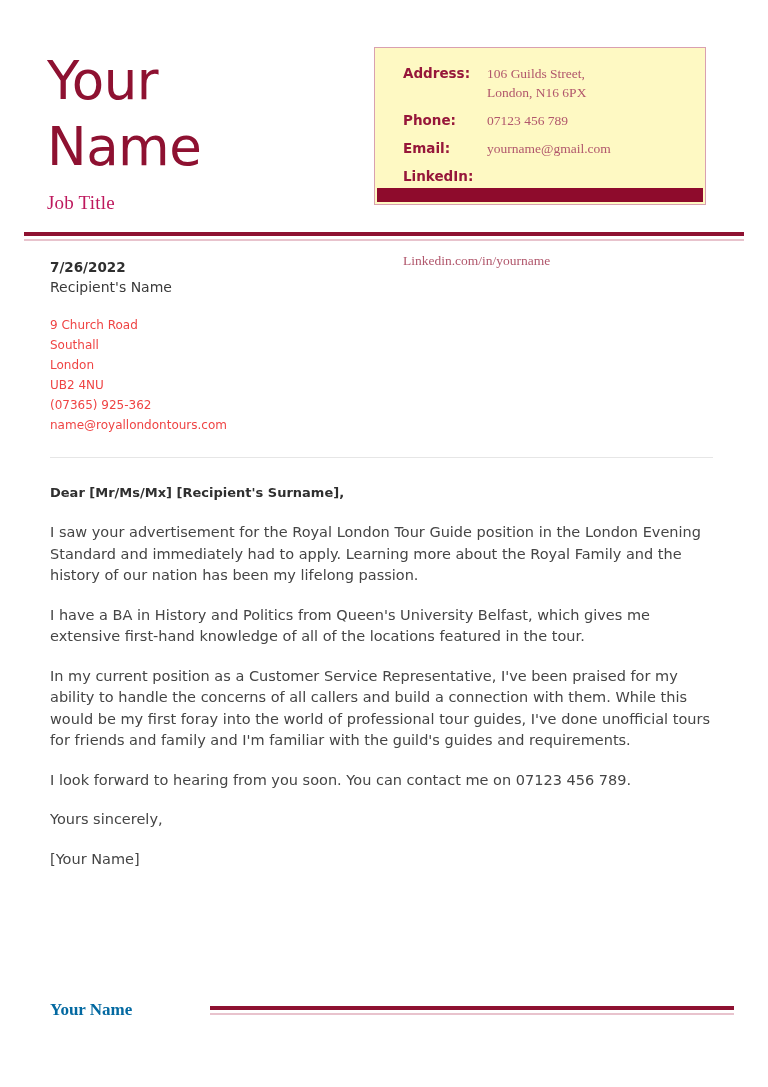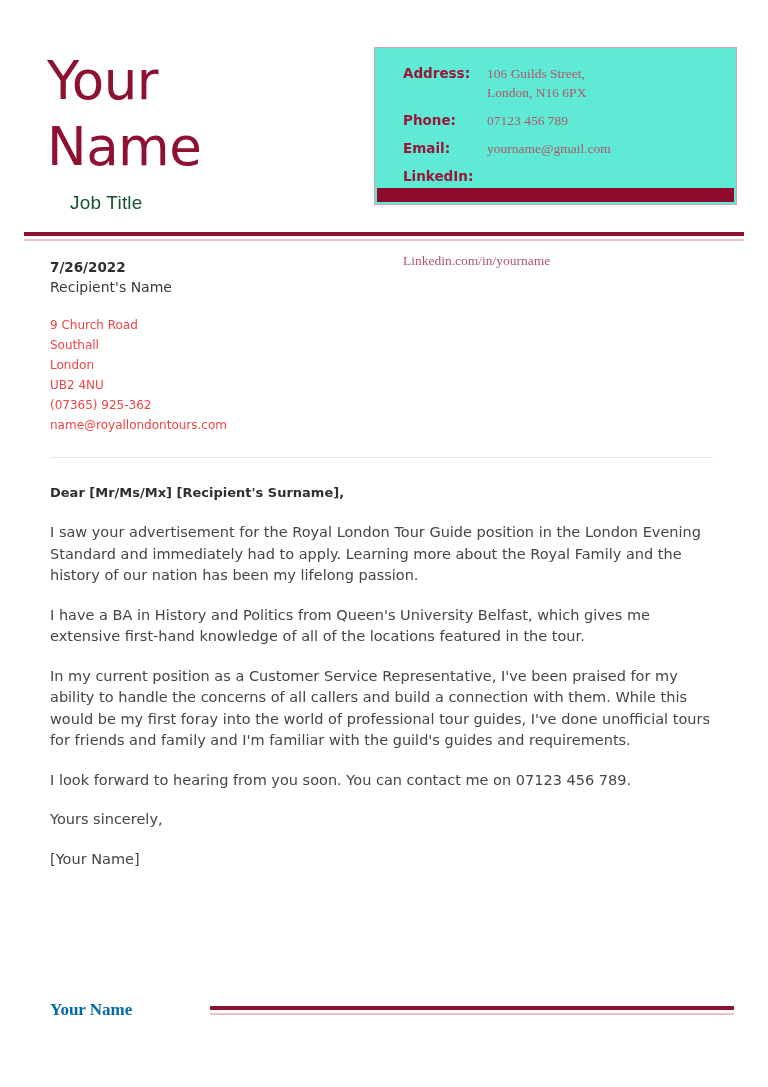--- a/index.html
+++ b/index.html
@@ -44,39 +44,38 @@
     font-family: "DejaVu Sans", sans-serif;
     font-size: 53px;
     line-height: 66px;
     font-weight: 400;
     color: #8e1131;
     letter-spacing: -0.5px;
     white-space: nowrap;
   }
 
   .job-title {
-    font-family: Liberation Sans, sans-serif;
+    font-family: Liberation Serif, serif;
     font-size: 19px;
     line-height: 24px;
-    color: #14532d;
+    color: #be185d;
     margin-top: 11px;
     letter-spacing: 0.2px;
-    margin-left: 23px;
   }
 
   
   .contact-box {
     position: absolute;
     left: 374px;
     top: 47px;
-    width: 363px;
+    width: 332px;
     height: 158px;
     box-sizing: border-box;
     border: 1px solid #d9a0b0;
-    background: #5eead4;
+    background: #fef9c3;
   }
 
   .contact-inner {
     padding: 16px 0 0 0;
   }
 
   .contact-row {
     display: flex;
     align-items: flex-start;
     padding: 0 0 0 28px;

